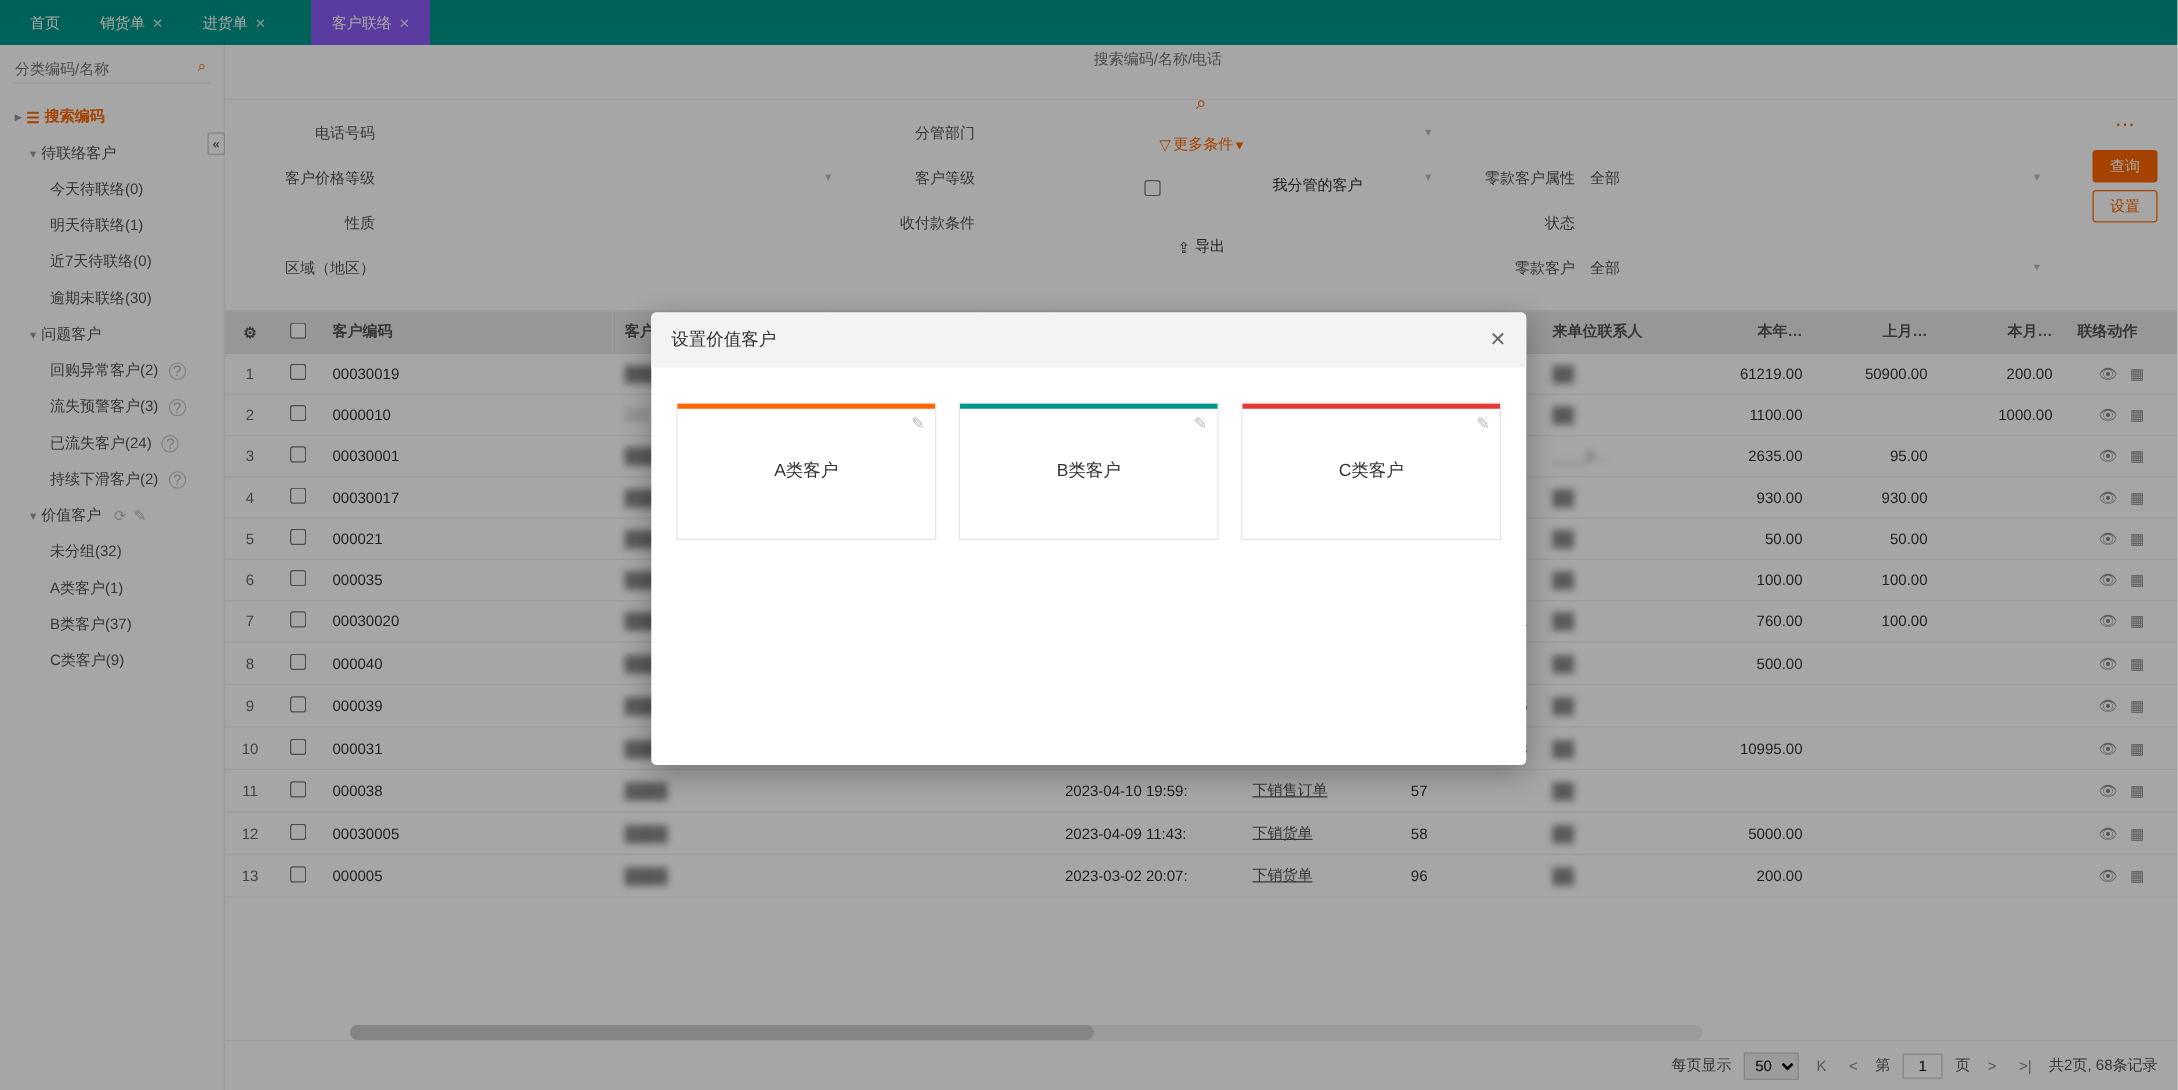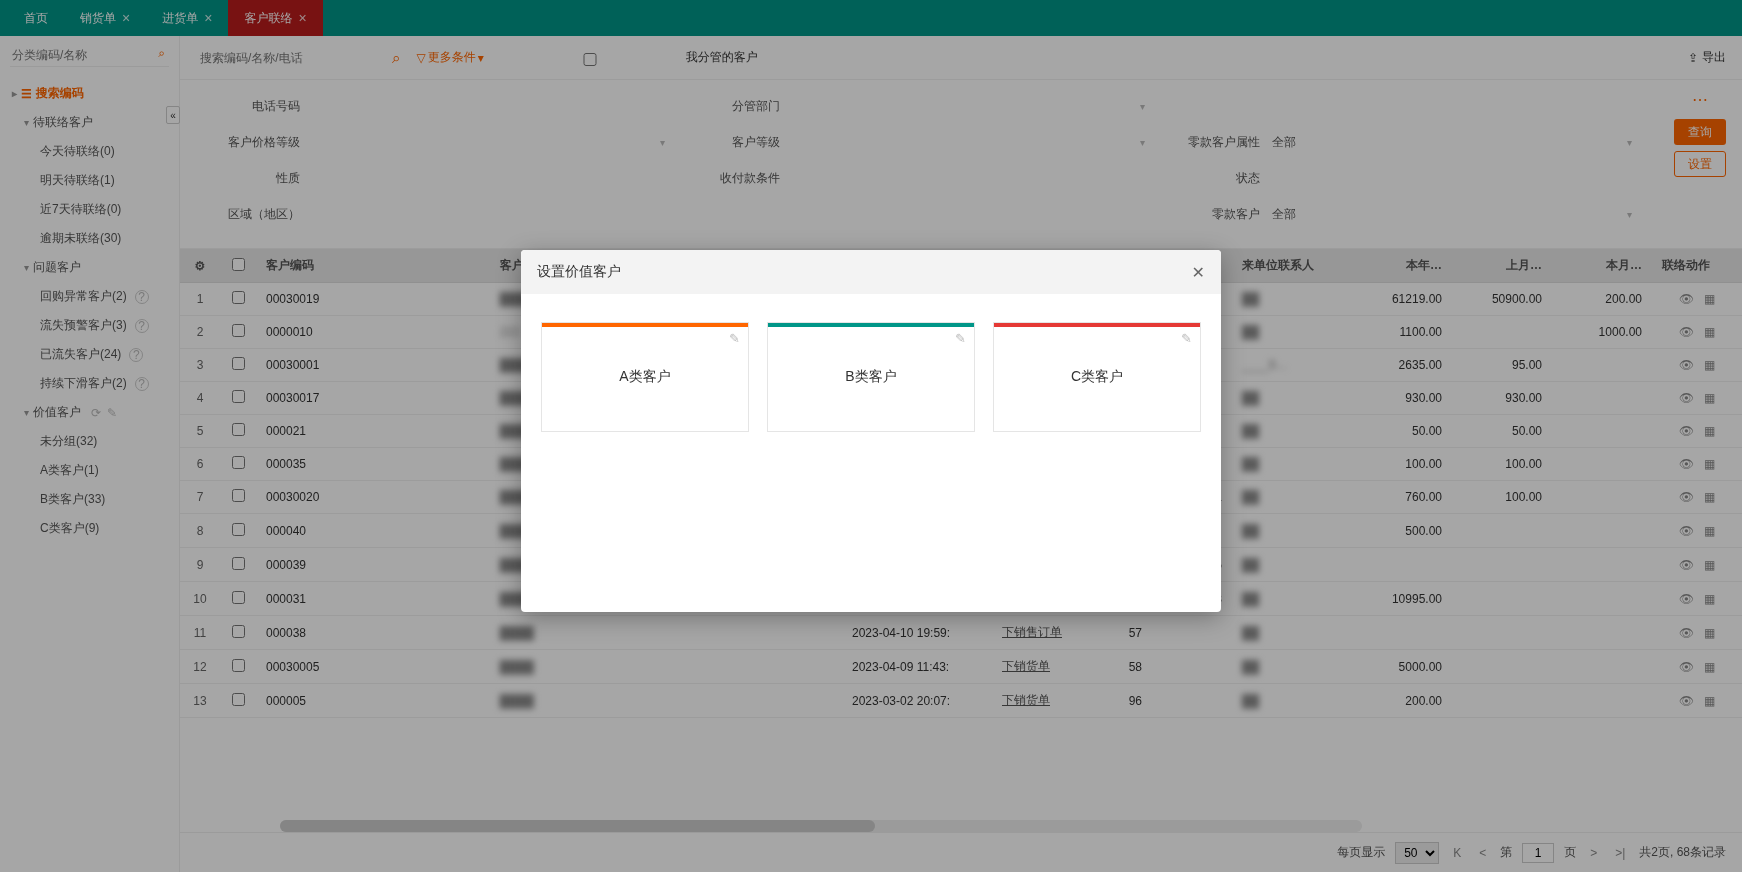--- a/index.html
+++ b/index.html
@@ -1,21 +1,21 @@
 <!DOCTYPE html>
 <html><head>
 <meta charset="utf-8">
 <style>
 * { margin: 0; padding: 0; box-sizing: border-box; }
 body { font-family: "Microsoft YaHei", Arial, sans-serif; font-size: 12px; background: #fff; color: #333; overflow: hidden; width: 1742px; height: 872px; position: relative; }
 
 
 .tabs-bar { background: #009688; height: 36px; display: flex; align-items: flex-start; padding-left: 8px; }
 .tab { padding: 0 16px; height: 36px; line-height: 36px; color: #fff; cursor: pointer; display: flex; align-items: center; gap: 6px; }
-.tab.active { background: #b91c1c; }
+.tab.active { background: #8b5cf6; margin-left: 21px; }
 .tab-close { font-size: 14px; opacity: .8; }
 
 
 .shell { display: flex; height: calc(100% - 36px); }
 .sidebar { width: 180px; border-right: 1px solid #eee; display: flex; flex-direction: column; }
 .sb-search { padding: 8px 10px; position: relative; }
 .sb-search input { width: 100%; border: none; border-bottom: 1px solid #eee; padding: 4px 20px 4px 2px; font-size: 12px; outline: none; }
 .sb-search-icon { position: absolute; right: 14px; top: 10px; color: #f60; }
 .collapse-handle { position: absolute; right: -1px; top: 70px; width: 14px; height: 18px; border: 1px solid #ccc; background: #fff; border-radius: 2px; display: flex; align-items: center; justify-content: center; font-size: 10px; cursor: pointer; z-index: 3; }
 .tree { flex: 1; overflow-y: auto; padding: 4px 0 12px; position: relative; }
@@ -23,21 +23,21 @@
 .tree-node.root { color: #f60; font-weight: bold; }
 .tree-node.group { color: #555; }
 .tree-node.leaf { padding-left: 40px; color: #555; }
 .tree-node .caret { font-size: 10px; color: #999; }
 .tree-node .q { color: #bbb; font-size: 12px; margin-left: 4px; border: 1px solid #ccc; border-radius: 50%; width: 14px; height: 14px; display: inline-flex; align-items: center; justify-content: center; }
 .tree-node .icons { margin-left: 6px; display: inline-flex; gap: 6px; color: #bbb; }
 
 .main { flex: 1; display: flex; flex-direction: column; min-width: 0; }
 
 
-.search-row { height: 44px; display: flex; align-items: center; padding: 0 16px; gap: 16px; border-bottom: 1px solid #f0f0f0; }
+.search-row { height: 44px; display: flex; align-items: center; padding: 0 16px; gap: 16px; border-bottom: 1px solid #f0f0f0; flex-direction: column; }
 .search-row input { border: none; width: 180px; padding: 4px; font-size: 12px; outline: none; }
 .more-filter { color: #f60; display: flex; align-items: center; gap: 2px; cursor: pointer; }
 .chk-label { display: flex; align-items: flex-end; gap: 6px; }
 .spacer { flex: 1; }
 .export { color: #333; display: flex; align-items: center; gap: 4px; cursor: pointer; }
 
 
 .filter-panel { padding: 12px 28px 12px 12px; position: relative; border-bottom: 1px solid #f0f0f0; }
 .filter-row { display: flex; margin-bottom: 8px; }
 .filter-cell { display: flex; align-items: center; width: 480px; }
@@ -162,21 +162,21 @@
             <span>✎</span>
           </span>
         </div>
       <div class="tree-node leaf">
           <span>未分组(32)</span>
         </div>
       <div class="tree-node leaf">
           <span>A类客户(1)</span>
         </div>
       <div class="tree-node leaf">
-          <span>B类客户(33)</span>
+          <span>B类客户(37)</span>
         </div>
       <div class="tree-node leaf">
           <span>C类客户(9)</span>
         </div>
     </div>
   </div>
 
   <div class="main">
 
     <div class="search-row">

